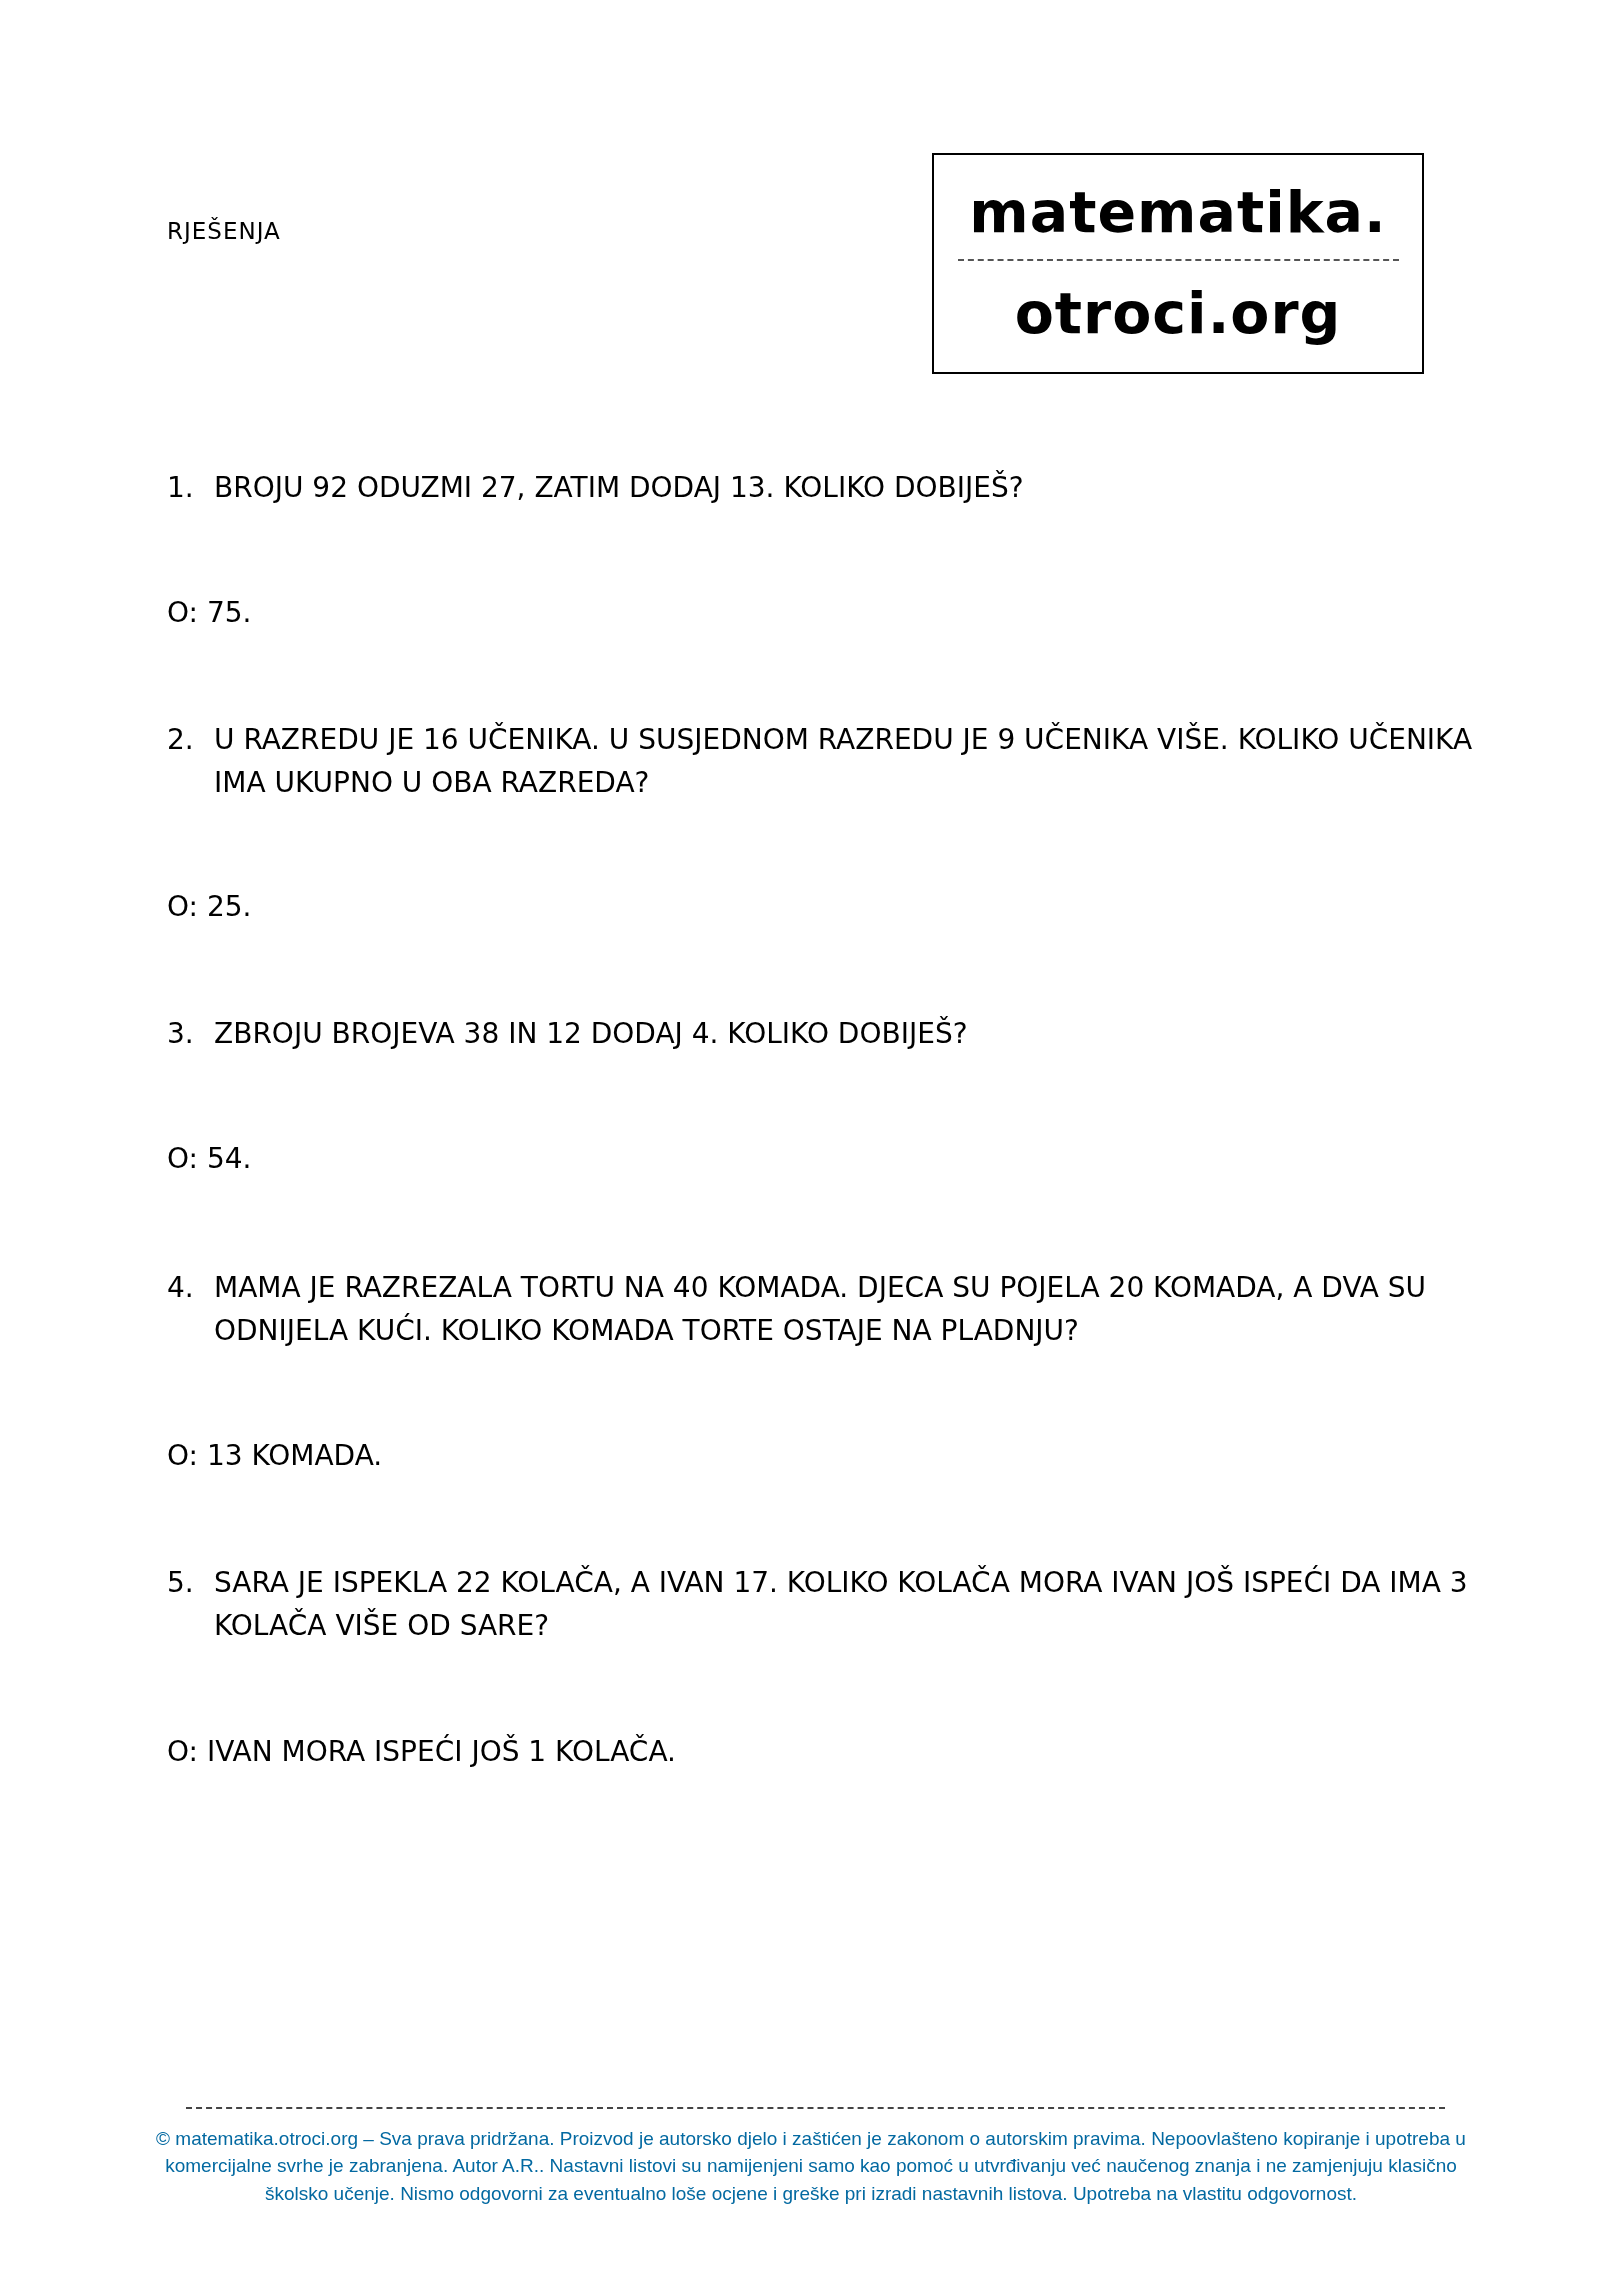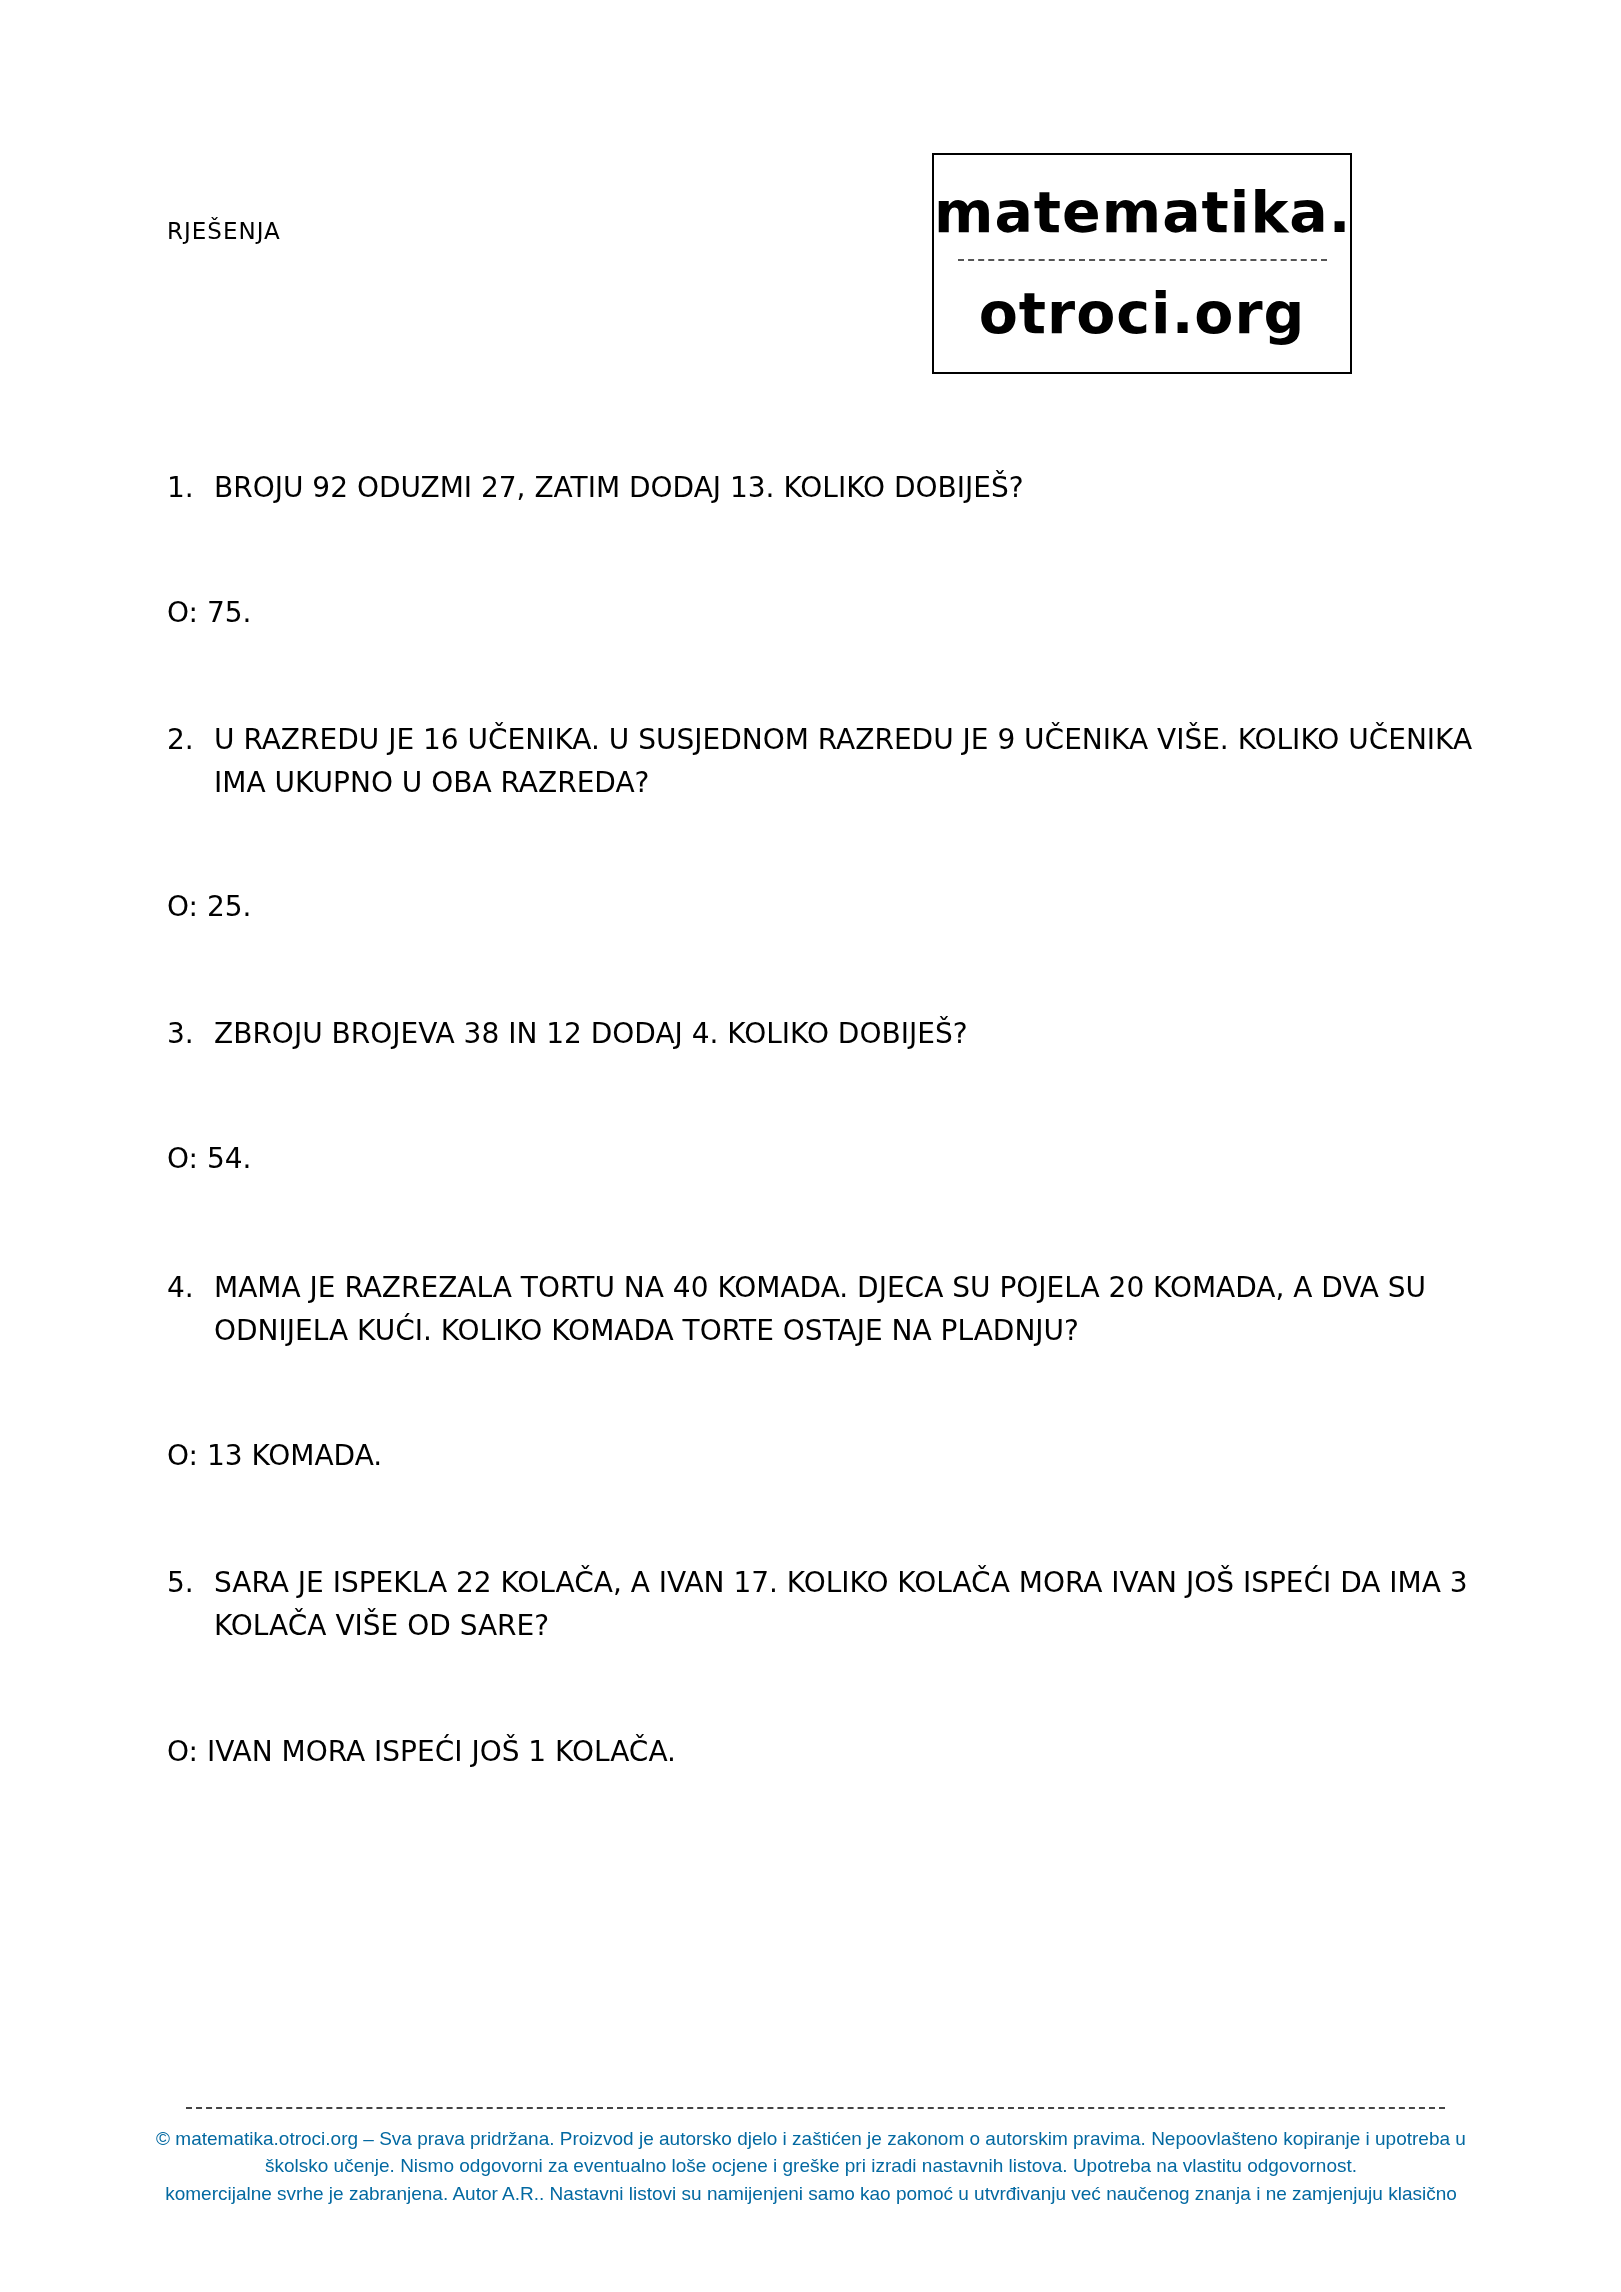--- a/index.html
+++ b/index.html
@@ -28,21 +28,21 @@
       top: 218px;
       font-size: 23px;
       letter-spacing: 1px;
       font-family: "DejaVu Sans", sans-serif;
       font-weight: normal;
     }
     .logo-box {
       position: absolute;
       left: 932px;
       top: 153px;
-      width: 420px;
+      width: 492px;
       height: 221px;
       border: 2px solid #000000;
       box-sizing: border-box;
       text-align: center;
     }
     .logo-line1 {
       position: absolute;
       left: 0; right: 0;
       top: 29px;
       font-size: 57px;
@@ -152,18 +152,18 @@
 
   <div class="question" style="top:1561px;">
     <span class="q-num">5.</span>
     <span class="q-text">SARA JE ISPEKLA 22 KOLAČA, A IVAN 17. KOLIKO KOLAČA MORA IVAN JOŠ ISPEĆI DA IMA 3 KOLAČA VIŠE OD SARE?</span>
   </div>
   <div class="answer" style="top:1730px;">O: IVAN MORA ISPEĆI JOŠ 1 KOLAČA.</div>
 
   <div class="footer-rule"></div>
   <div class="footer-text">
     <span>© matematika.otroci.org – Sva prava pridržana. Proizvod je autorsko djelo i zaštićen je zakonom o autorskim pravima. Nepoovlašteno kopiranje i upotreba u</span>
+    <span>komercijalne svrhe je zabranjena. Autor A.R.. Nastavni listovi su namijenjeni samo kao pomoć u utvrđivanju već naučenog znanja i ne zamjenjuju klasično</span>
     <span>školsko učenje. Nismo odgovorni za eventualno loše ocjene i greške pri izradi nastavnih listova. Upotreba na vlastitu odgovornost.</span>
-    <span>komercijalne svrhe je zabranjena. Autor A.R.. Nastavni listovi su namijenjeni samo kao pomoć u utvrđivanju već naučenog znanja i ne zamjenjuju klasično</span>
   </div>
 
 </div>
 
 
 </body></html>

